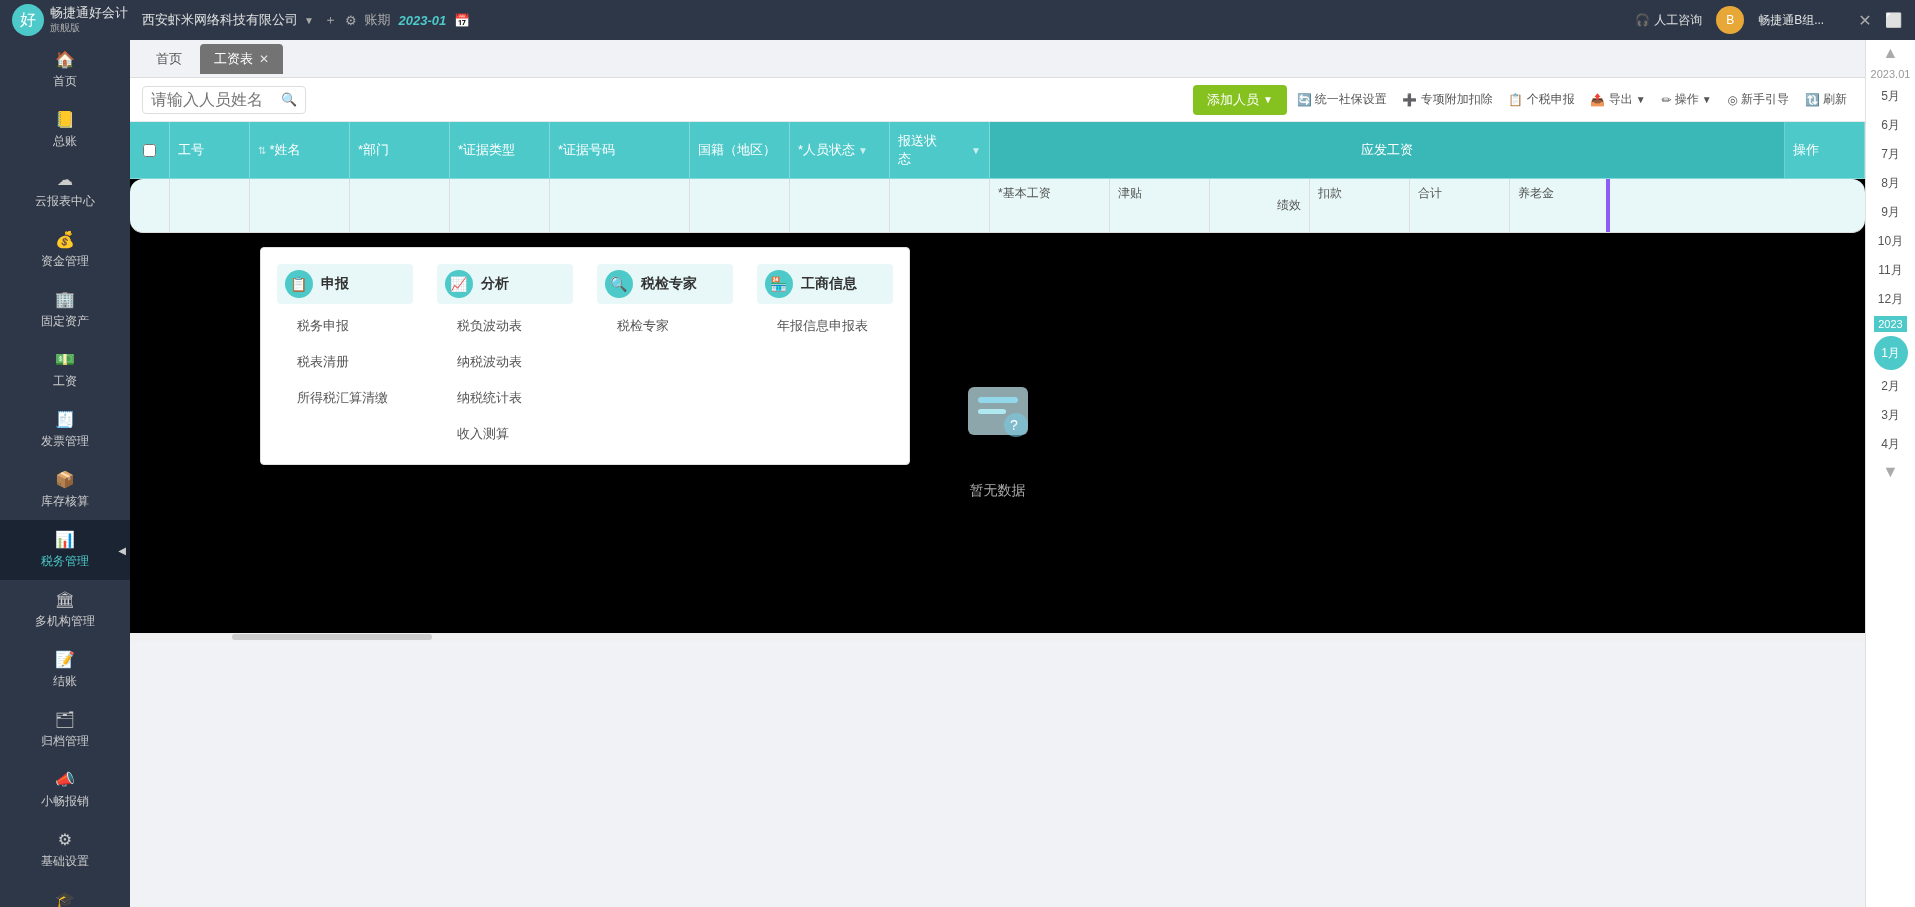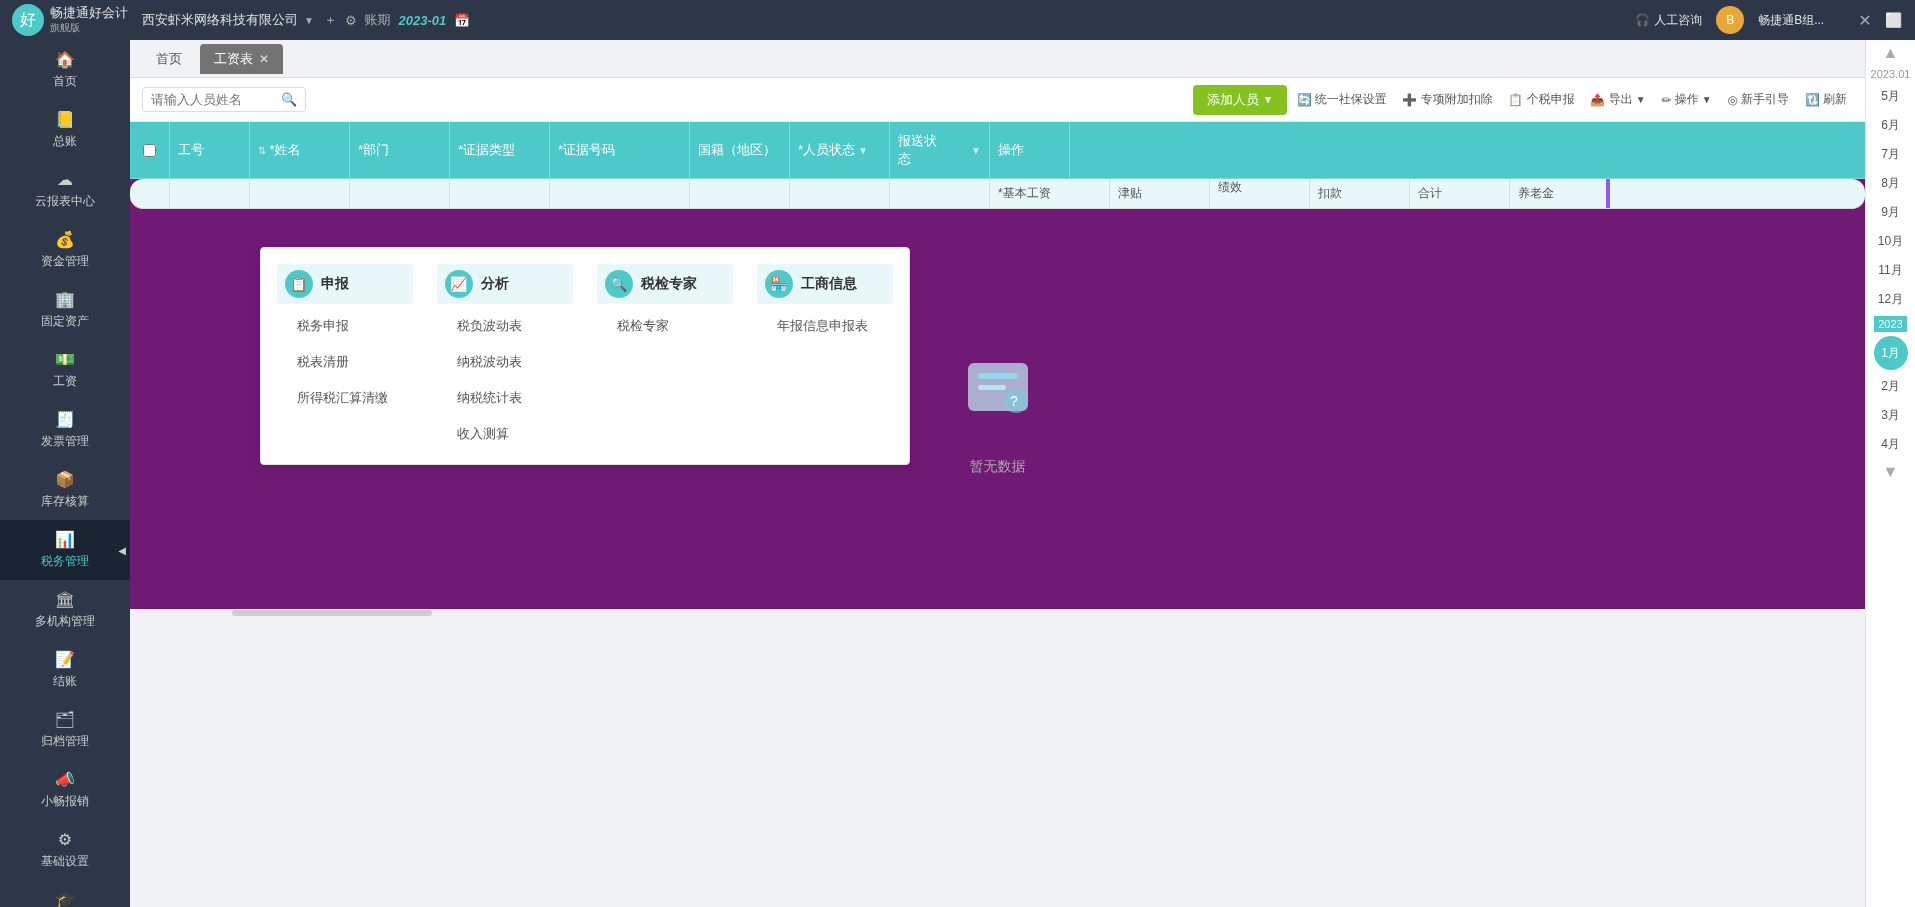--- a/index.html
+++ b/index.html
@@ -36,28 +36,28 @@
     
     .tab-bar { display: flex; align-items: center; height: 38px; background: #f0f2f5; border-bottom: 1px solid #ddd; padding: 0 12px; gap: 4px; }
     .tab-item { display: flex; align-items: center; padding: 6px 14px; border-radius: 4px 4px 0 0; cursor: pointer; font-size: 13px; color: #555; }
     .tab-item.active { background: #737373; color: #fff; }
     .tab-close { margin-left: 6px; font-size: 12px; cursor: pointer; color: rgba(255,255,255,0.8); }
     .tab-home { color: #555; }
 
     
     .toolbar { display: flex; align-items: center; height: 44px; background: #fff; padding: 0 12px; gap: 8px; border-bottom: 1px solid #e8e8e8; }
     .search-box { display: flex; align-items: center; border: 1px solid #ddd; border-radius: 4px; padding: 4px 8px; background: #fff; }
-    .search-input { border: none; outline: none; font-size: 13px; color: #999; width: 130px; }
+    .search-input { border: none; outline: none; font-size: 16px; color: #999; width: 130px; }
     .search-icon { color: #aaa; font-size: 13px; }
     .btn-add { background: #85c21f; color: #fff; border: none; border-radius: 4px; padding: 6px 14px; font-size: 13px; cursor: pointer; display: flex; align-items: center; gap: 4px; }
     .btn-action { background: transparent; border: none; color: #555; font-size: 12px; cursor: pointer; display: flex; align-items: center; gap: 3px; padding: 4px 6px; }
     .toolbar-right { margin-left: auto; display: flex; align-items: center; gap: 4px; }
 
     
-    .table-container { flex: 1; overflow: auto; background: #701a75; }
+    .table-container { flex: 1; overflow: auto; background: #000000; }
     .th { padding: 10px 8px; border-right: 1px solid rgba(255,255,255,0.3); flex-shrink: 0; display: flex; align-items: center; gap: 3px; }
     .th-checkbox { width: 40px; justify-content: center; }
     .th-id { width: 80px; }
     .th-name { width: 100px; }
     .th-dept { width: 100px; }
     .th-cert-type { width: 100px; }
     .th-cert-no { width: 140px; }
     .th-nation { width: 100px; }
     .th-status { width: 100px; }
 
@@ -319,38 +319,41 @@
               <span>国籍（地区）</span>
             </div>
           <div class="th th-status">
             <span>*人员状态</span>
             <span class="filter-icon">▼</span>
           </div>
           <div class="th" style="width:100px;gap:32px;">
             <span>报送状态</span>
             <span class="filter-icon">▼</span>
           </div>
+          <div class="th" style="flex:1; background:#3ab8b8; text-align:center; justify-content:center;">
+            <span>应发工资</span>
+          </div>
           <div class="th" style="width:80px;">
             <span>操作</span>
           </div>
         </div>
 
         <div style="display:flex; background:#e8f8f8; font-size:12px; color:#555; min-width:1500px; border-bottom:1px solid #ddd;border-radius:13px;">
           <div style="width:40px; border-right:1px solid #ddd;"></div>
           <div style="width:80px; border-right:1px solid #ddd; padding:6px 8px;"></div>
           <div style="width:100px; border-right:1px solid #ddd; padding:6px 8px;"></div>
           <div style="width:100px; border-right:1px solid #ddd; padding:6px 8px;"></div>
           <div style="width:100px; border-right:1px solid #ddd; padding:6px 8px;"></div>
           <div style="width:140px; border-right:1px solid #ddd; padding:6px 8px;"></div>
           <div style="width:100px; border-right:1px solid #ddd; padding:6px 8px;"></div>
           <div style="width:100px; border-right:1px solid #ddd; padding:6px 8px;"></div>
           <div style="width:100px; border-right:1px solid #ddd; padding:6px 8px;"></div>
           <div style="padding:6px 8px; border-right:1px solid #ddd; width:120px;"><span>*基本工资</span></div>
           <div style="padding:6px 8px; border-right:1px solid #ddd; width:100px;"><span>津贴</span></div>
-          <div style="padding:0 8px; border-right:1px solid #ddd; width:100px;"><span>绩效</span></div>
+          <div style="padding:18px 8px; border-right:1px solid #ddd; width:100px;text-align:right;"><span>绩效</span></div>
           <div style="padding:6px 8px; border-right:1px solid #ddd; width:100px;"><span>扣款</span></div>
           <div style="padding:6px 8px; border-right:1px solid #ddd; width:100px;"><span>合计</span></div>
           <div style="padding:6px 8px; border-right:4px solid #8b5cf6; width:100px;"><span>养老金</span></div>
           <div style="width:80px;"></div>
         </div>
 
         <div class="empty-state">
           <div class="empty-icon">
             <svg width="80" height="80" viewBox="0 0 80 80" fill="none">
               <rect x="10" y="20" width="60" height="48" rx="6" fill="#c8edf5" opacity="0.7"></rect>

